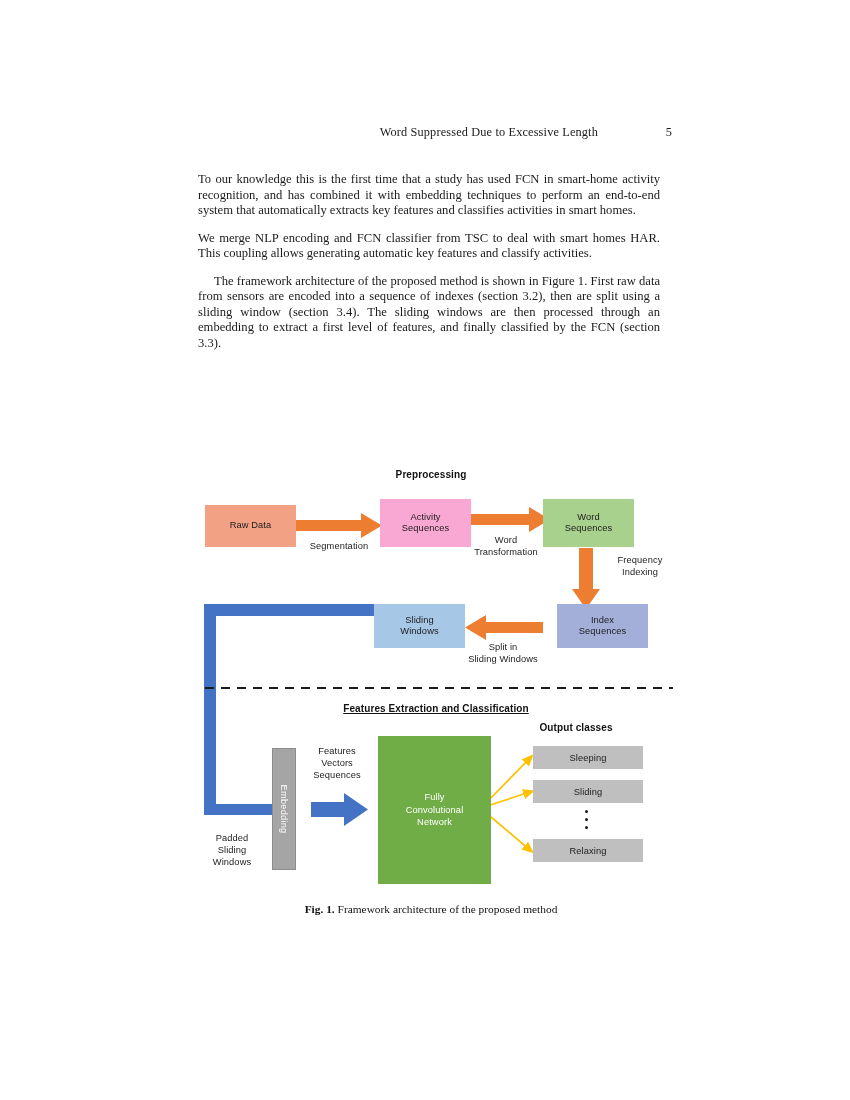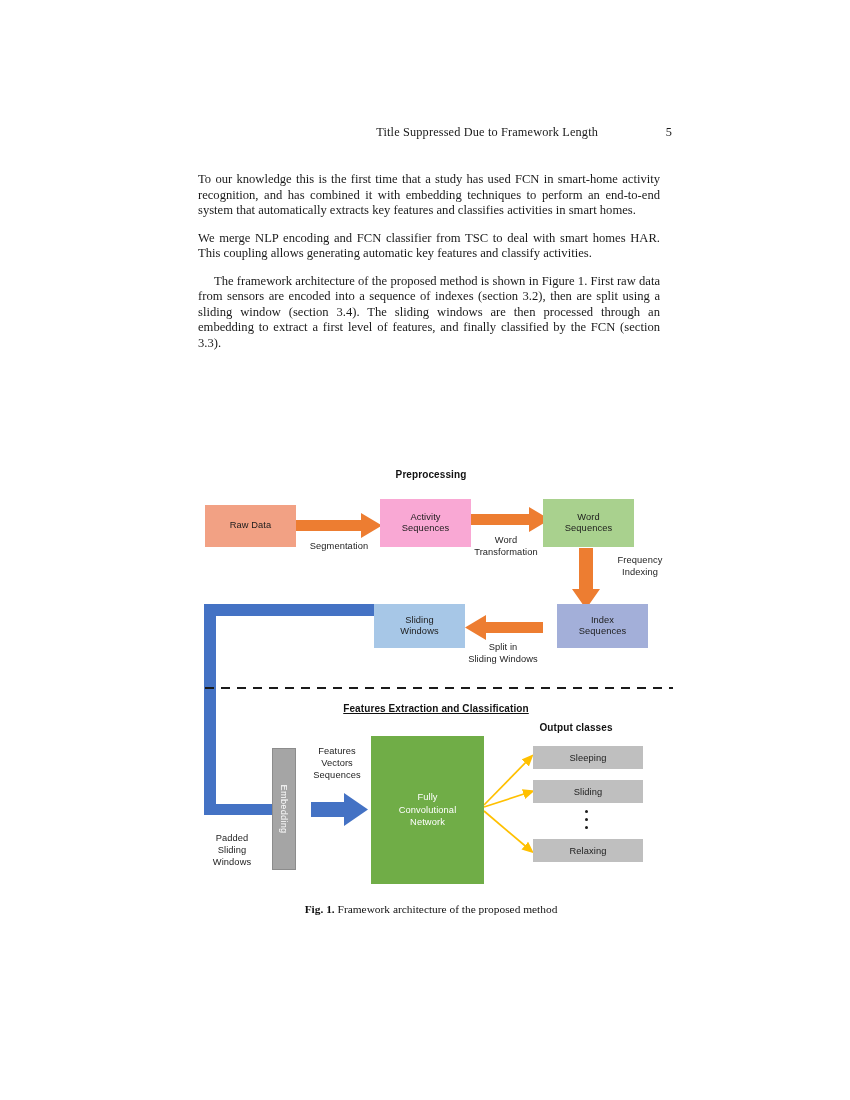--- a/index.html
+++ b/index.html
@@ -144,20 +144,21 @@
     position: absolute;
     background: #70AD47;
     display: flex;
     align-items: center;
     justify-content: center;
     text-align: center;
     color: #ffffff;
     font-size: 9.3px;
     line-height: 12.6px;
     letter-spacing: .1px;
+    margin-left: 7px;
   }
 
   .out-box {
     position: absolute;
     background: #BFBFBF;
     display: flex;
     align-items: center;
     justify-content: center;
     font-size: 9.3px;
     color: #1c1c1c;
@@ -192,21 +193,21 @@
     color: #111;
   }
   .caption b { font-weight: bold; }
 </style>
 </head>
 <body>
 
 <div class="page">
 
   <div class="runhead">
-    <span class="rh-title">Title Suppressed Due to Framework Length</span>
+    <span class="rh-title">Word Suppressed Due to Excessive Length</span>
     <span class="rh-page">5</span>
   </div>
 
   <div class="textcol">
     <p class="body">To our knowledge this is the first time that a study has used FCN in smart-home activity recognition, and has combined it with embedding techniques to perform an end-to-end system that automatically extracts key features and classifies activities in smart homes.</p>
 
 
     <p class="body">We merge NLP encoding and FCN classifier from TSC to deal with smart homes HAR. This coupling allows generating automatic key features and classify activities.</p>
     <p class="body indent">The framework architecture of the proposed method is shown in Figure 1. First raw data from sensors are encoded into a sequence of indexes (section 3.2), then are split using a sliding window (section 3.4). The sliding windows are then processed through an embedding to extract a first level of features, and finally classified by the FCN (section 3.3).</p>
   </div>

